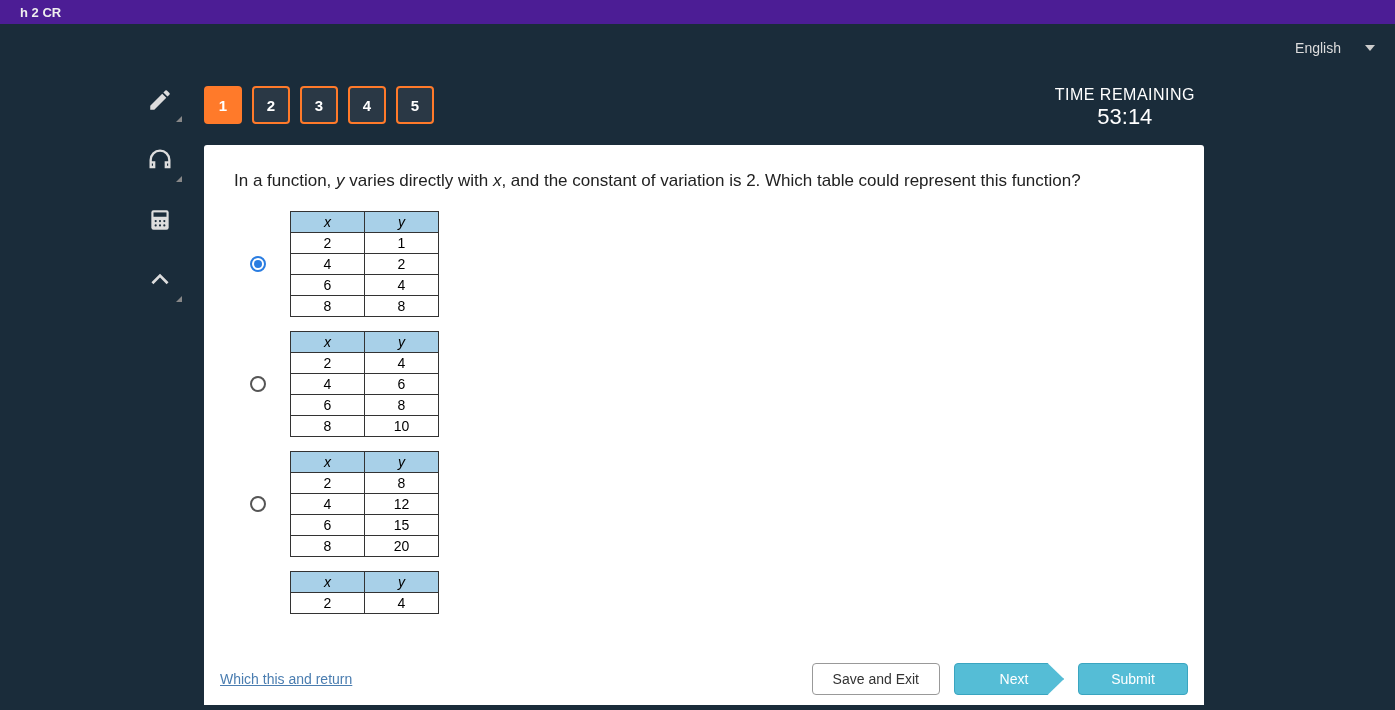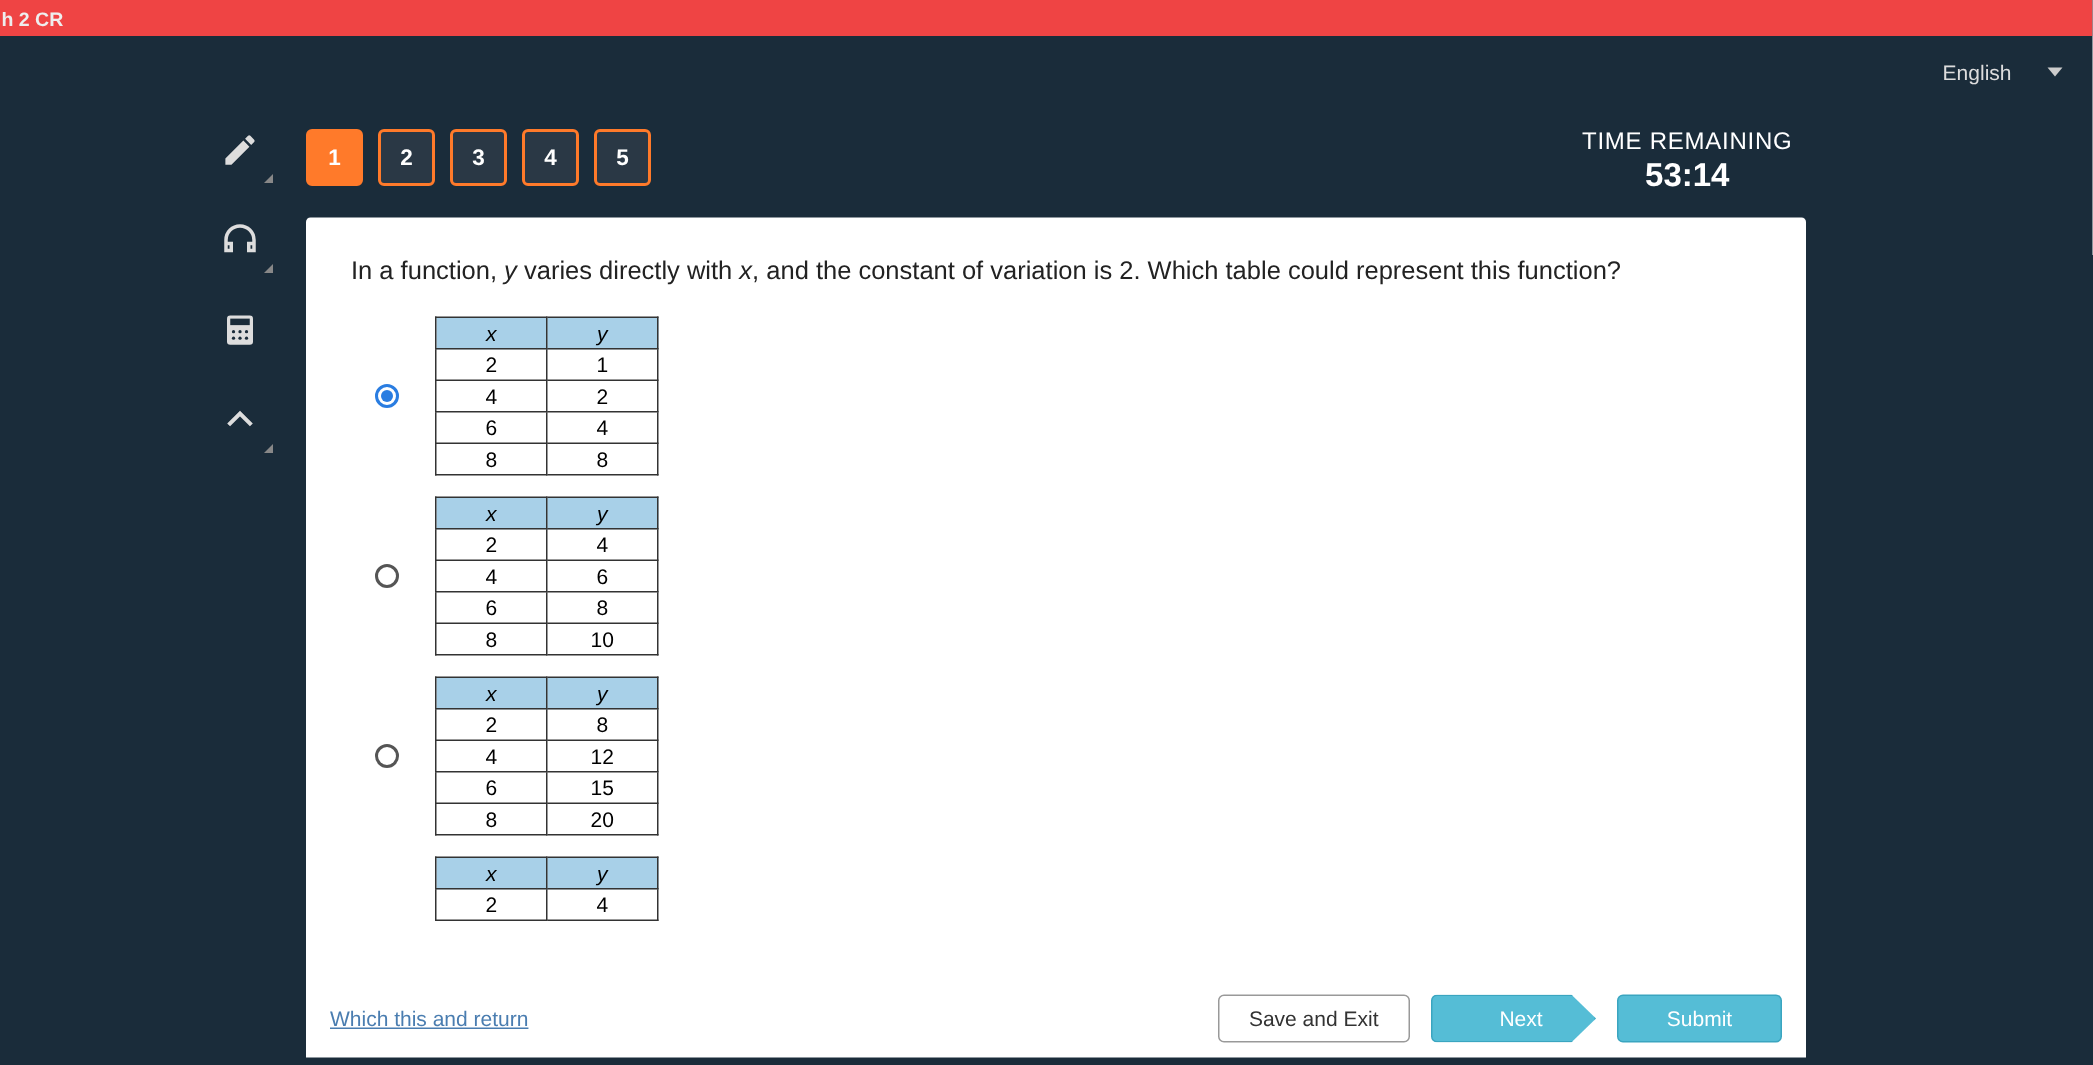--- a/index.html
+++ b/index.html
@@ -6,25 +6,25 @@
     body {
       font-family: Arial, sans-serif;
       background: #1a2c3a;
       width: 1395px;
       height: 710px;
       overflow: hidden;
       position: relative;
     }
     .top-bar {
       height: 24px;
-      background: #ef4444;
+      background: #4c1d95;
       color: #eee;
       font-size: 13px;
       font-weight: bold;
-      padding-left: 1px;
+      padding-left: 20px;
       display: flex;
       align-items: center;
     }
     .lang-bar {
       position: absolute;
       top: 40px;
       right: 20px;
       color: #ddd;
       font-size: 14px;
       display: flex;
@@ -86,21 +86,21 @@
       color: #fff;
     }
     .time-block {
       position: absolute;
       top: 86px;
       right: 200px;
       color: #fff;
       text-align: center;
     }
     .time-label { font-size: 16px; letter-spacing: 0.5px; }
-    .time-value { font-size: 22px; font-weight: bold; }
+    .time-value { font-size: 22px; font-weight: normal; }
     .content-card {
       position: absolute;
       top: 145px;
       left: 204px;
       width: 1000px;
       height: 560px;
       background: #ffffff;
       border-radius: 3px 3px 0 0;
       padding: 26px 30px 60px 30px;
       overflow: hidden;

